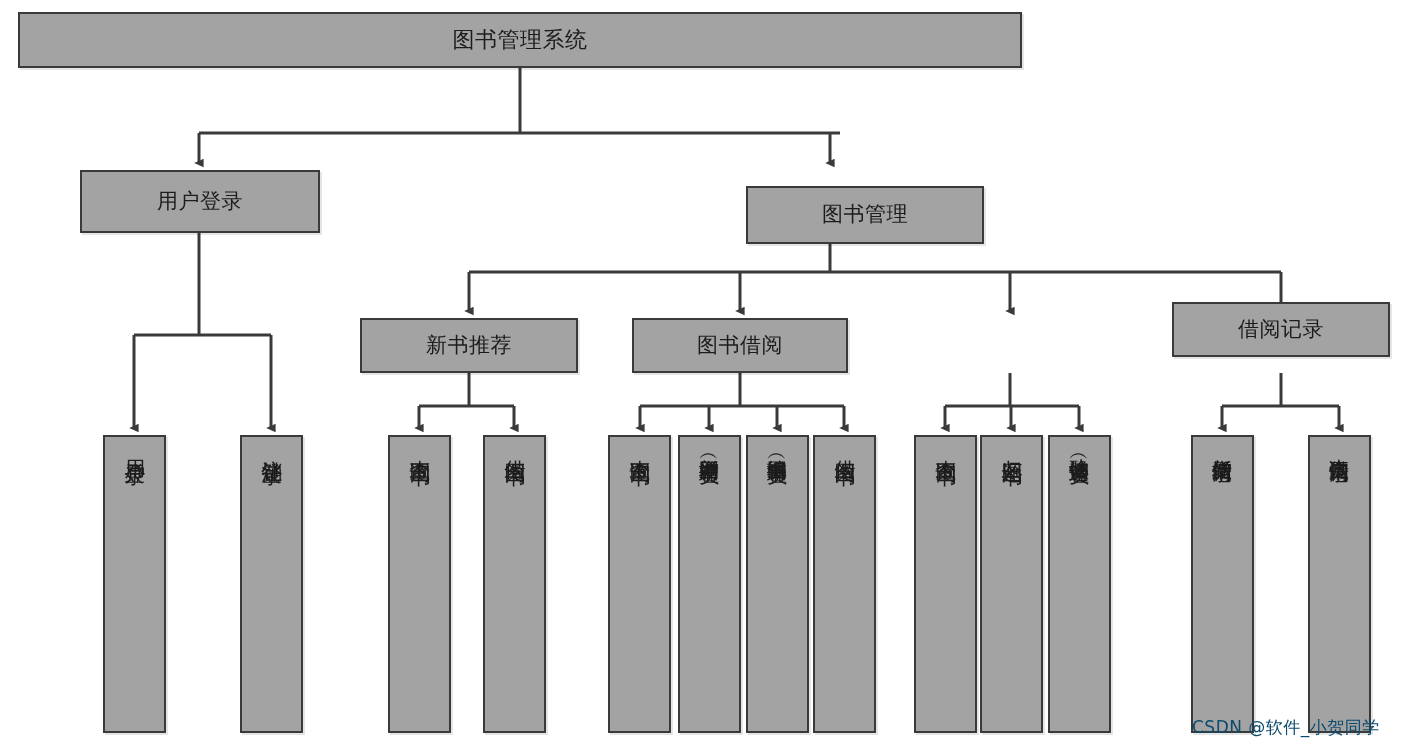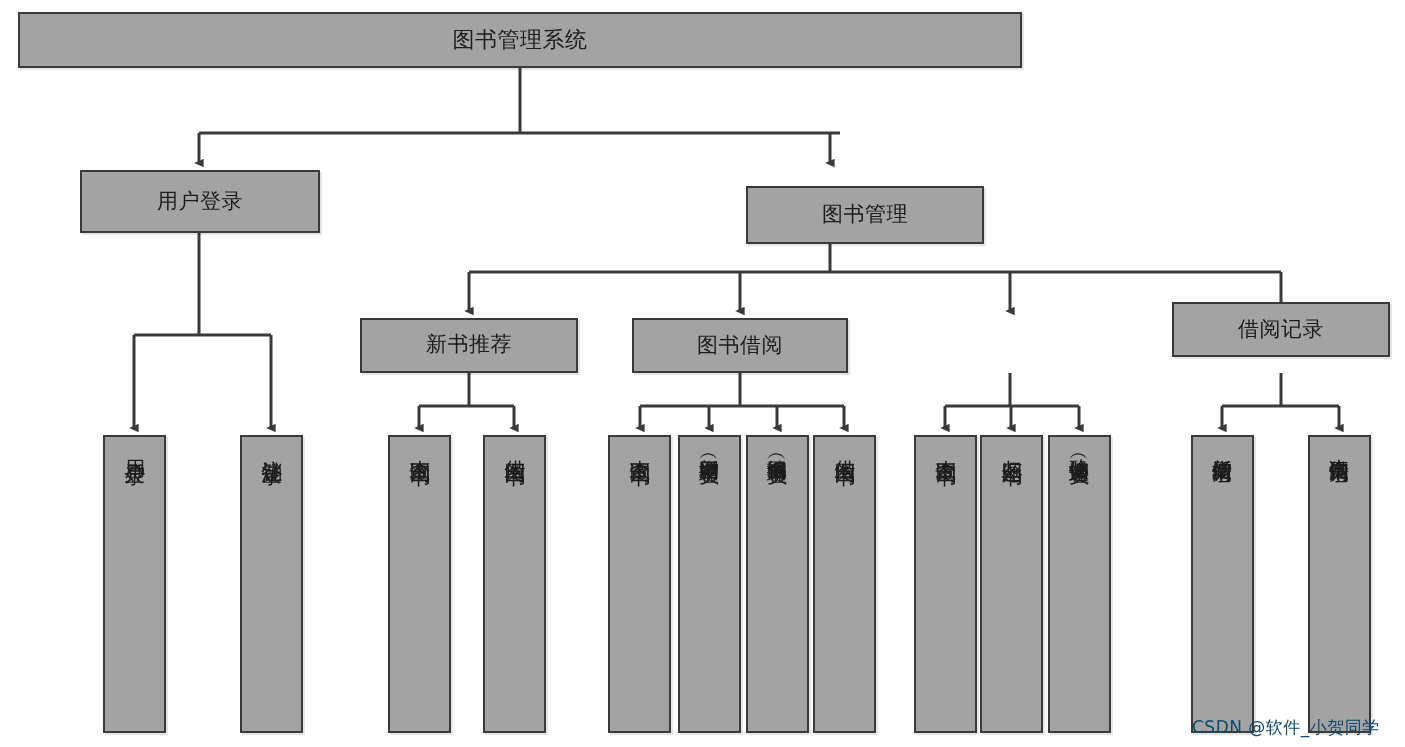--- a/index.html
+++ b/index.html
@@ -140,21 +140,21 @@
   </div>
 
   <div class="node horiz" style="left:80px; top:170px; width:240px; height:63px;">
     <span class="lbl">用户登录</span>
   </div>
 
   <div class="node horiz" style="left:712px; top:186px; width:238px; height:58px;margin-left:34px;">
     <span class="lbl">图书管理</span>
   </div>
 
-  <div class="node horiz" style="left:360px; top:318px; width:218px; height:55px;font-family:Liberation Mono, monospace;">
+  <div class="node horiz" style="left:360px; top:318px; width:218px; height:55px;">
     <span class="lbl">新书推荐</span>
   </div>
 
   <div class="node horiz" style="left:632px; top:318px; width:216px; height:55px;font-family:Liberation Serif, serif;">
     <span class="lbl">图书借阅</span>
   </div>
 
 
   <div class="node horiz" style="left:1172px; top:302px; width:218px; height:55px;">
     <span class="lbl">借阅记录</span>

